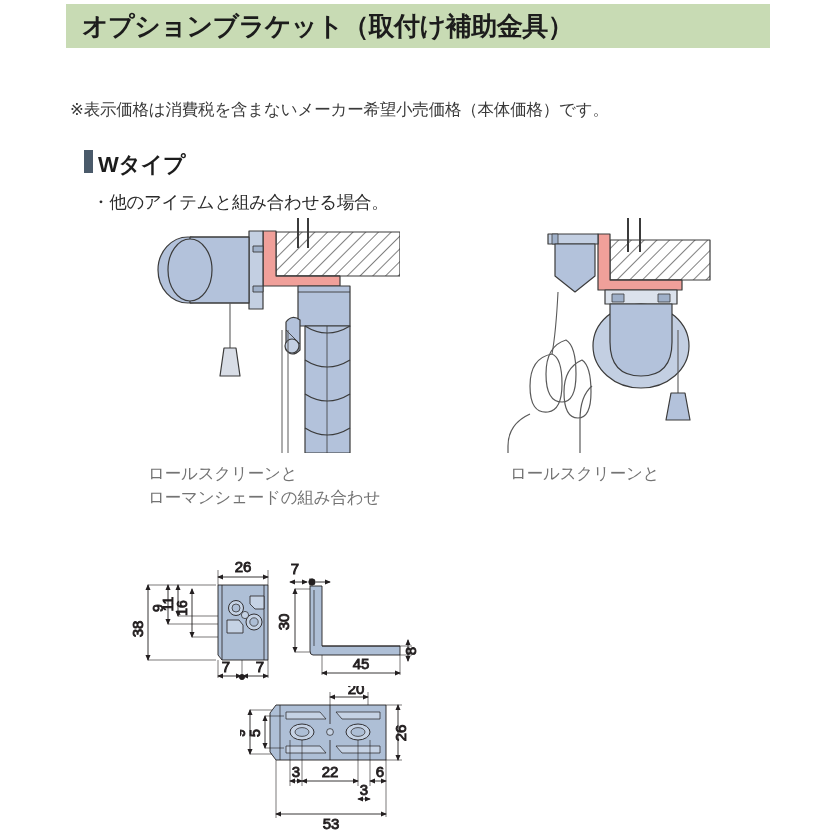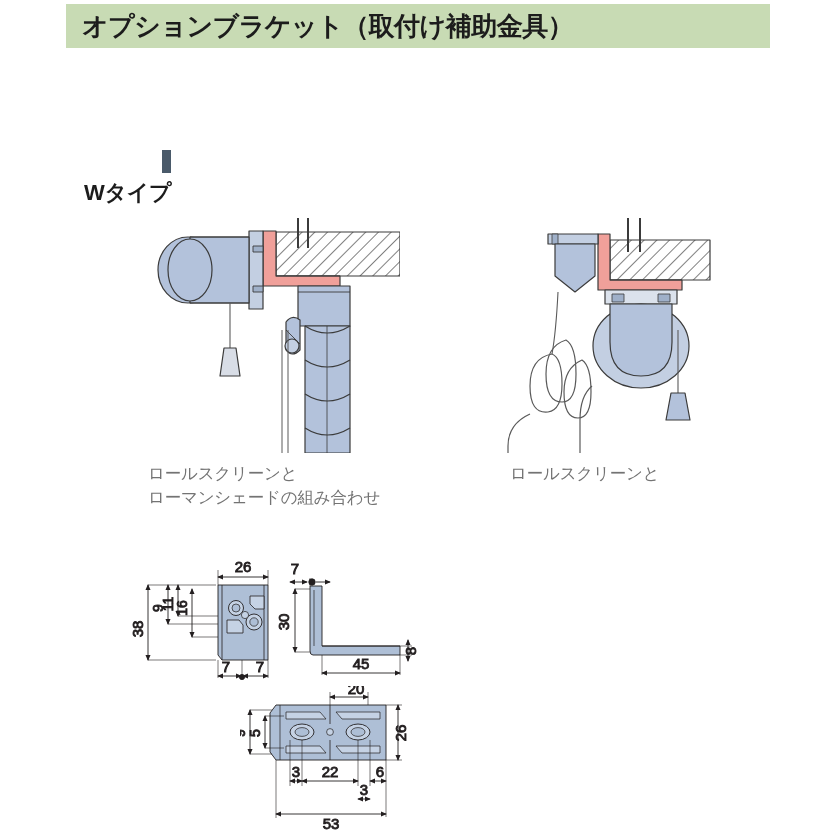--- a/index.html
+++ b/index.html
@@ -52,23 +52,22 @@
   }
   .note-1 { top: 74px; }
   .note-2 { top: 99px; }
 
   
   .wtype-wrap {
     position: absolute;
     left: 84px;
     top: 150px;
     display: flex;
-    align-items: flex-end;
+    align-items: flex-start;
     gap: 5px;
-    flex-direction: column;
   }
   .wtype-bullet {
     width: 9px;
     height: 23px;
     background: #4a5a6a;
     display: block;
   }
   .wtype-label {
     font-size: 22px;
     font-weight: bold;
@@ -132,25 +131,27 @@
   }
 </style>
 </head>
 <body>
 
 <div class="page">
 
   <div class="header-band"></div>
   <div class="header-title">オプションブラケット（取付け補助金具）</div>
 
+  <div class="note note-2">※表示価格は消費税を含まないメーカー希望小売価格（本体価格）です。</div>
 
   <div class="wtype-wrap">
     <span class="wtype-bullet"></span>
     <span class="wtype-label">Wタイプ</span>
   </div>
+  <div class="wtype-sub">・他のアイテムと組み合わせる場合。</div>
 
   <div class="illus illus-left">
     <svg width="250" height="235" viewBox="0 0 250 235">
       <g stroke="#3b3b3b" stroke-width="1.2" fill="none" stroke-linejoin="round">
 
         <defs>
           <pattern id="hatchL" width="9" height="9" patternTransform="rotate(45)" patternUnits="userSpaceOnUse">
             <line x1="0" y1="0" x2="0" y2="9" stroke="#3b3b3b" stroke-width="1.3"></line>
           </pattern>
         </defs>

